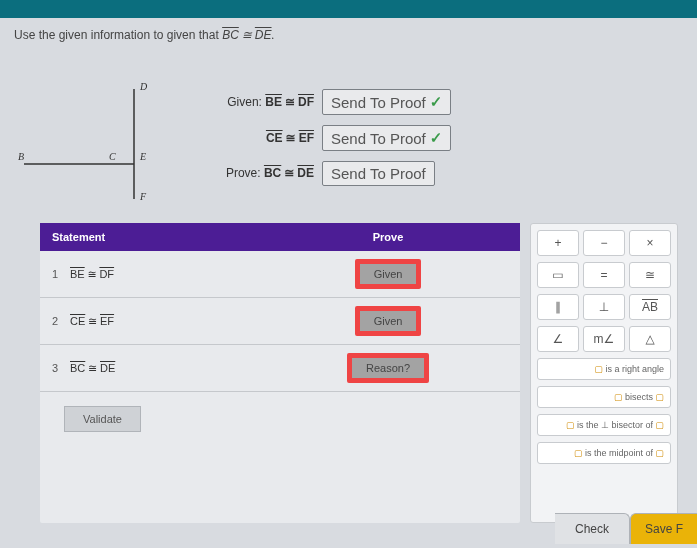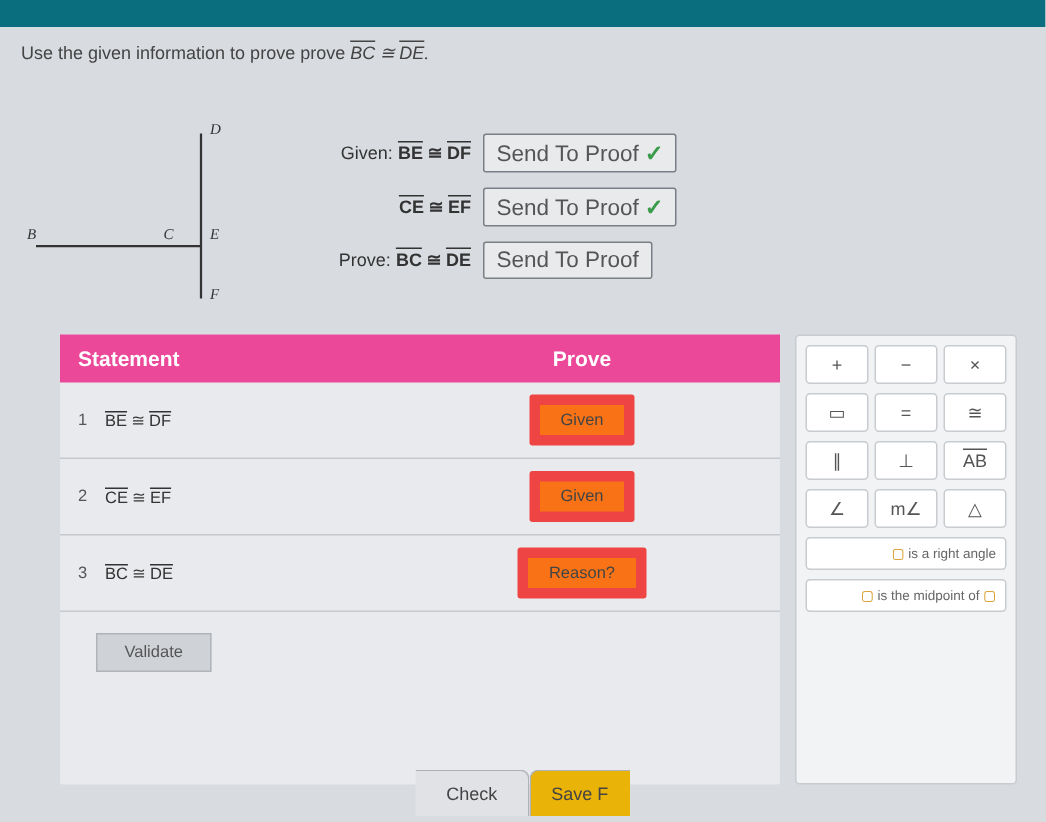--- a/index.html
+++ b/index.html
@@ -10,48 +10,48 @@
 .main{display:flex;padding:6px 14px 0 14px;gap:20px}
 .diagram{width:160px;height:140px;position:relative;flex-shrink:0;margin-top:10px}
 .givens{flex:1;padding-top:30px}
 .grow{display:flex;align-items:center;gap:8px;margin-bottom:10px;font-size:12px}
 .glabel{width:120px;text-align:right;color:#333}
 .glabel b{font-weight:bold}
 .sendbtn{border:1px solid #7a7f85;background:#e9eaec;padding:3px 8px;font-size:15px;border-radius:2px;display:inline-flex;align-items:center;gap:4px;color:#555;cursor:pointer}
 .check{color:#3a9b4a;font-weight:bold}
 .proof-area{display:flex;margin-top:14px;padding:0 0 0 40px;gap:10px}
 .table-wrap{flex:1;background:#e8eaed;border-radius:2px;max-width:480px}
-.thead{background:#ec4899;color:#fff;display:flex;font-size:14px;font-weight:bold}
+.thead{background:#4c1d95;color:#fff;display:flex;font-size:11px;font-weight:bold}
 .thead .c1{width:45%;padding:8px 12px}
 .thead .c2{width:55%;padding:8px 12px;text-align:center}
 .trow{display:flex;border-bottom:1px solid #c5c8cc;min-height:46px;align-items:center}
 .trow .c1{width:45%;padding:8px 12px;font-size:11px;display:flex;align-items:center;gap:6px}
 .trow .c2{width:55%;padding:8px 12px;text-align:center}
 .num{color:#555;width:12px}
 .stmt{font-family:'Times New Roman',serif}
-.rbox{border:7px solid #ef4444;background:#f97316;padding:4px 14px;font-size:11px;border-radius:2px;display:inline-block;color:#444}
+.rbox{border:5px solid #ef4444;background:#a3a3a3;padding:4px 14px;font-size:11px;border-radius:2px;display:inline-block;color:#444}
 .validate{margin:14px 24px;padding:6px 18px;background:#cfd2d6;border:1px solid #b0b4b9;font-size:11px;color:#555;cursor:pointer}
 .palette{width:148px;background:#f2f3f5;border:1px solid #c8cbcf;padding:6px;font-size:11px;color:#555;border-radius:3px;height:300px}
 .prow{display:flex;gap:4px;margin-bottom:6px}
 .pbtn{flex:1;height:26px;border:1px solid #c8cbcf;background:#fff;border-radius:3px;display:flex;align-items:center;justify-content:center;font-size:12px;cursor:pointer}
 .phrase{border:1px solid #c8cbcf;background:#fff;border-radius:3px;padding:5px 6px;margin-bottom:6px;font-size:9px;text-align:right;cursor:pointer;color:#666}
 .phrase .sq{color:#d08a00}
-.footer{position:absolute;bottom:0;left:0;right:0;display:flex;justify-content:center;align-items:flex-end;padding:0 0 4px 0}
+.footer{position:absolute;bottom:0;left:0;right:0;display:flex;justify-content:flex-end;align-items:flex-end;padding:0 0 4px 0}
 .check-btn{background:#e0e2e5;border:1px solid #aeb2b7;border-bottom:none;border-left:none;border-radius:0 6px 0 0;padding:8px 20px;font-size:12px;color:#444;cursor:pointer}
 .save-btn{background:#eab308;border:1px solid #aeb2b7;border-bottom:none;border-right:none;border-radius:6px 0 0 0;padding:8px 14px;font-size:12px;color:#444;cursor:pointer}
 .pt-label{position:absolute;font-size:10px;font-style:italic;font-family:'Times New Roman',serif;color:#333}
 .seg-over{text-decoration:overline}
 </style>
 </head>
 <body>
 
 <div class="top-bar"></div>
 
 <div class="instruction">
-  <span>Use the given information to prove prove </span>
+  <span>Use the given information to given that </span>
   <span class="var"><span class="seg-over">BC</span> ≅ <span class="seg-over">DE</span>.</span>
 </div>
 
 <div class="main">
   <div class="diagram">
     <svg width="160" height="140">
       <line x1="10" y1="95" x2="120" y2="95" stroke="#333" stroke-width="1.5"></line>
       <line x1="120" y1="20" x2="120" y2="130" stroke="#333" stroke-width="1.5"></line>
     </svg>
     <div class="pt-label" style="left:4px;top:82px">B</div>
@@ -130,20 +130,22 @@
       <div class="pbtn">∥</div>
       <div class="pbtn">⊥</div>
       <div class="pbtn" style="text-decoration:overline">AB</div>
     </div>
     <div class="prow">
       <div class="pbtn">∠</div>
       <div class="pbtn">m∠</div>
       <div class="pbtn">△</div>
     </div>
     <div class="phrase"><span class="sq">▢</span> is a right angle</div>
+    <div class="phrase"><span class="sq">▢</span> bisects <span class="sq">▢</span></div>
+    <div class="phrase"><span class="sq">▢</span> is the ⊥ bisector of <span class="sq">▢</span></div>
     <div class="phrase"><span class="sq">▢</span> is the midpoint of <span class="sq">▢</span></div>
   </div>
 </div>
 
 <div class="footer">
   <button class="check-btn">Check</button>
   <button class="save-btn">Save F</button>
 </div>
 
 </body></html>

